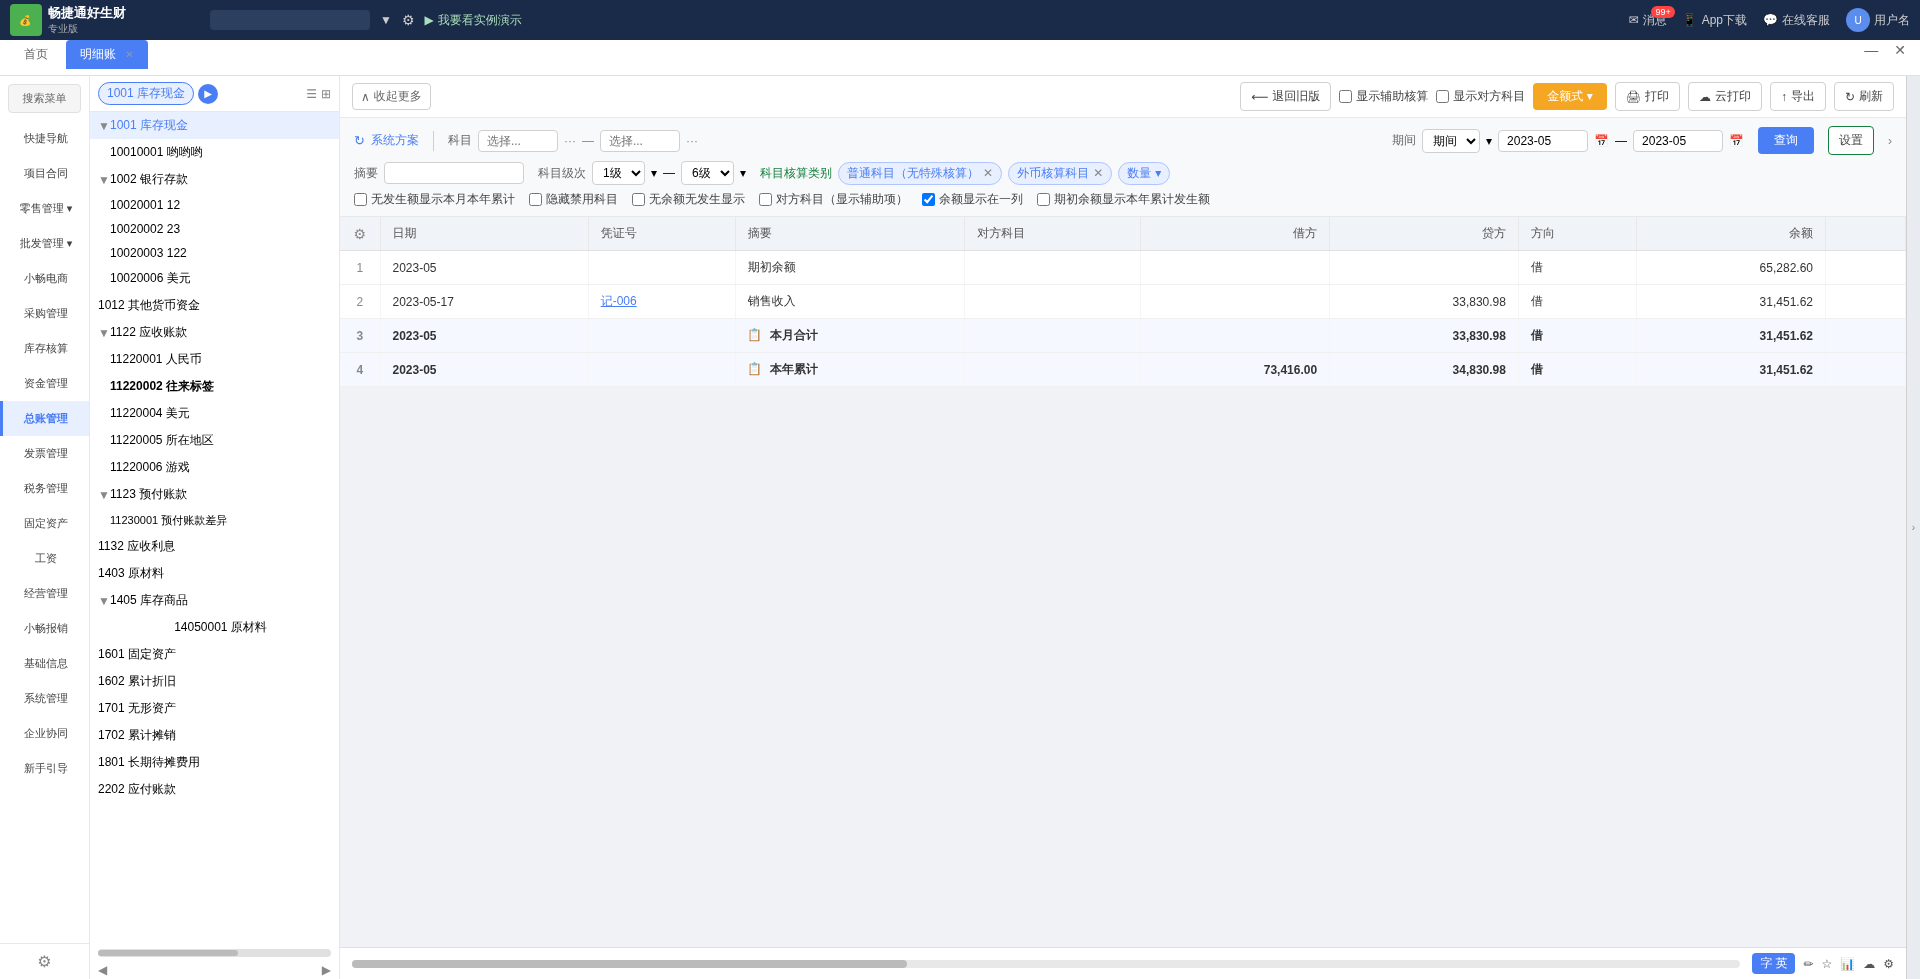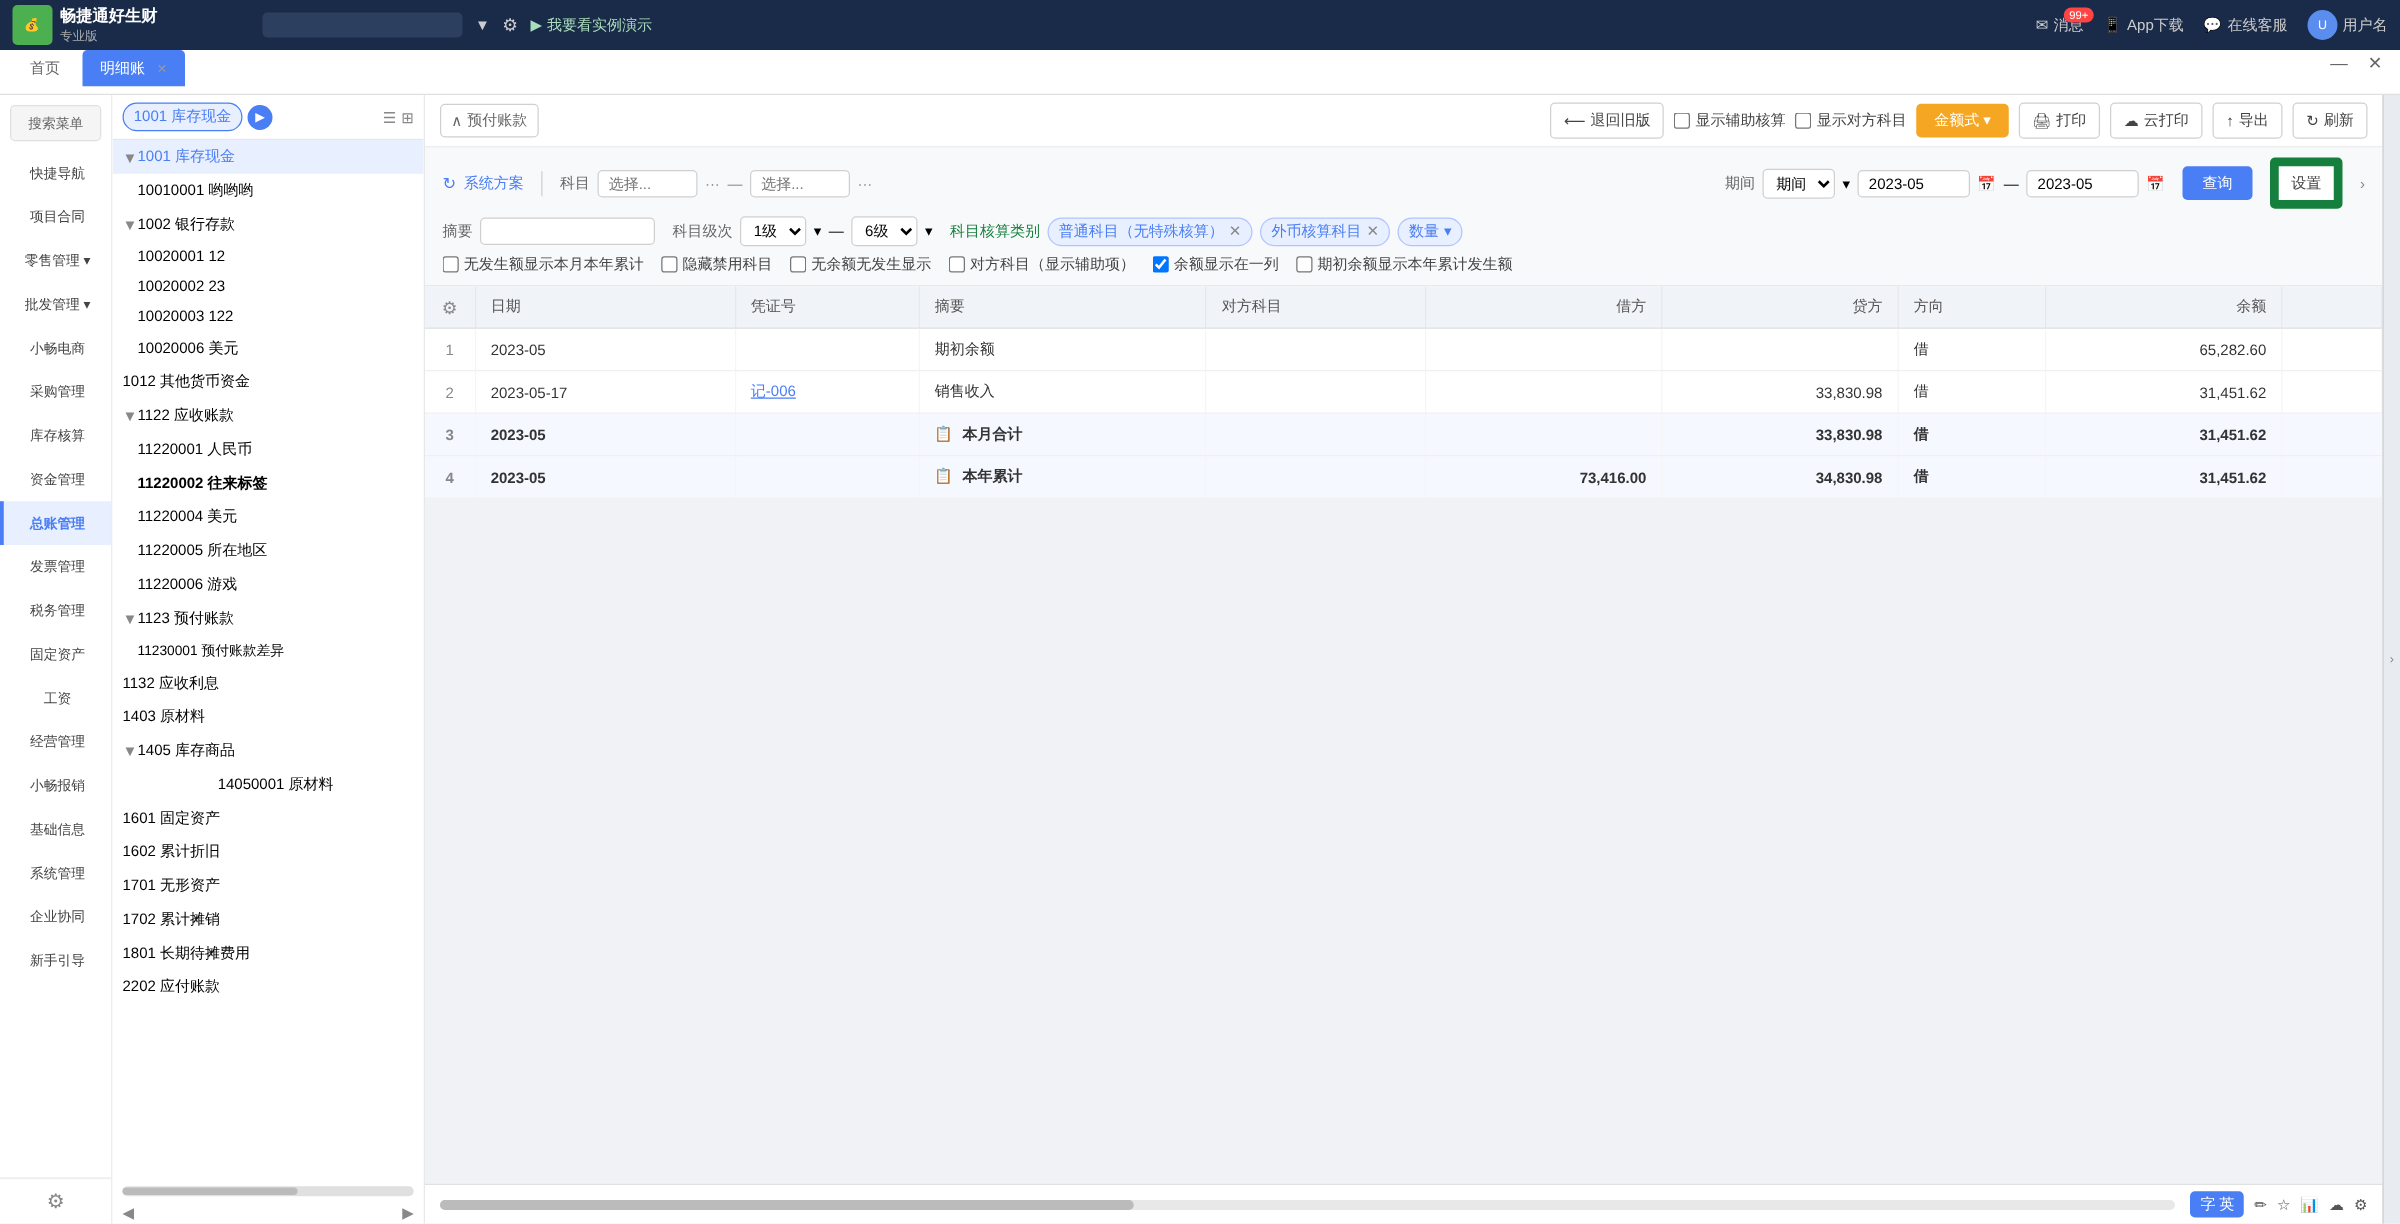--- a/index.html
+++ b/index.html
@@ -62,21 +62,21 @@
     
     .main-content { flex: 1; display: flex; flex-direction: column; overflow: hidden; }
     .expand-filter-btn { display: flex; align-items: center; gap: 4px; padding: 4px 8px; border: 1px solid #d0d0d0; border-radius: 4px; cursor: pointer; color: #666; font-size: 12px; background: #fff; }
     .btn-default { background: #fff; color: #444; border: 1px solid #d0d0d0; border-radius: 4px; padding: 5px 10px; cursor: pointer; font-size: 12px; display: flex; align-items: center; gap: 4px; }
     .btn-gold { background: #f5a623; color: #fff; border: none; border-radius: 4px; padding: 5px 14px; cursor: pointer; font-size: 12px; }
     .checkbox-group { display: flex; align-items: center; gap: 4px; font-size: 12px; color: #444; }
     .checkbox-group input { cursor: pointer; }
     .tag-chip { display: inline-flex; align-items: center; background: #e8effe; border: 1px solid #b0c4ff; border-radius: 12px; padding: 2px 8px; font-size: 11px; color: #4a7ef5; gap: 4px; }
     .tag-chip .close { cursor: pointer; color: #888; }
     .btn-query { background: #4a7ef5; color: #fff; border: none; border-radius: 4px; padding: 5px 16px; cursor: pointer; font-size: 12px; }
-    .btn-setting { background: #fff; color: #444; border: 7px solid #15803d; border-radius: 4px; padding: 5px 10px; cursor: pointer; font-size: 12px; }
+    .btn-setting { background: #fff; color: #444; border: 1px solid #15803d; border-radius: 4px; padding: 5px 10px; cursor: pointer; font-size: 12px; }
 
     
     .data-table-wrapper { flex: 1; overflow-y: auto; padding: 0; }
     table { width: 100%; border-collapse: collapse; background: #fff; }
     thead tr { background: #f0f3f8; }
     th { padding: 8px 12px; text-align: left; font-size: 12px; color: #555; font-weight: 500; border-bottom: 1px solid #e0e0e0; border-right: 1px solid #e8e8e8; }
     td { padding: 8px 12px; font-size: 12px; color: #333; border-bottom: 1px solid #f0f0f0; border-right: 1px solid #f5f5f5; }
     .row-num { color: #888; text-align: center; width: 40px; }
     .row-bold td { font-weight: bold; }
     .link-text { color: #4a7ef5; cursor: pointer; text-decoration: underline; }
@@ -327,21 +327,21 @@
       <span style="cursor:pointer;color:#888;">▶</span>
     </div>
   </div>
 
   <div class="main-content">
 
     <div style="display:flex;align-items:center;padding:6px 12px;background:#fff;border-bottom:1px solid #e8e8e8;gap:8px;">
 
       <button class="expand-filter-btn">
         <span>∧</span>
-        <span>预付账款</span>
+        <span>收起更多</span>
       </button>
       <div style="flex:1;"></div>
 
       <button class="btn-default">
         <span>⟵</span>
         <span>退回旧版</span>
       </button>
 
       <label class="checkbox-group">
         <input type="checkbox" style="">

